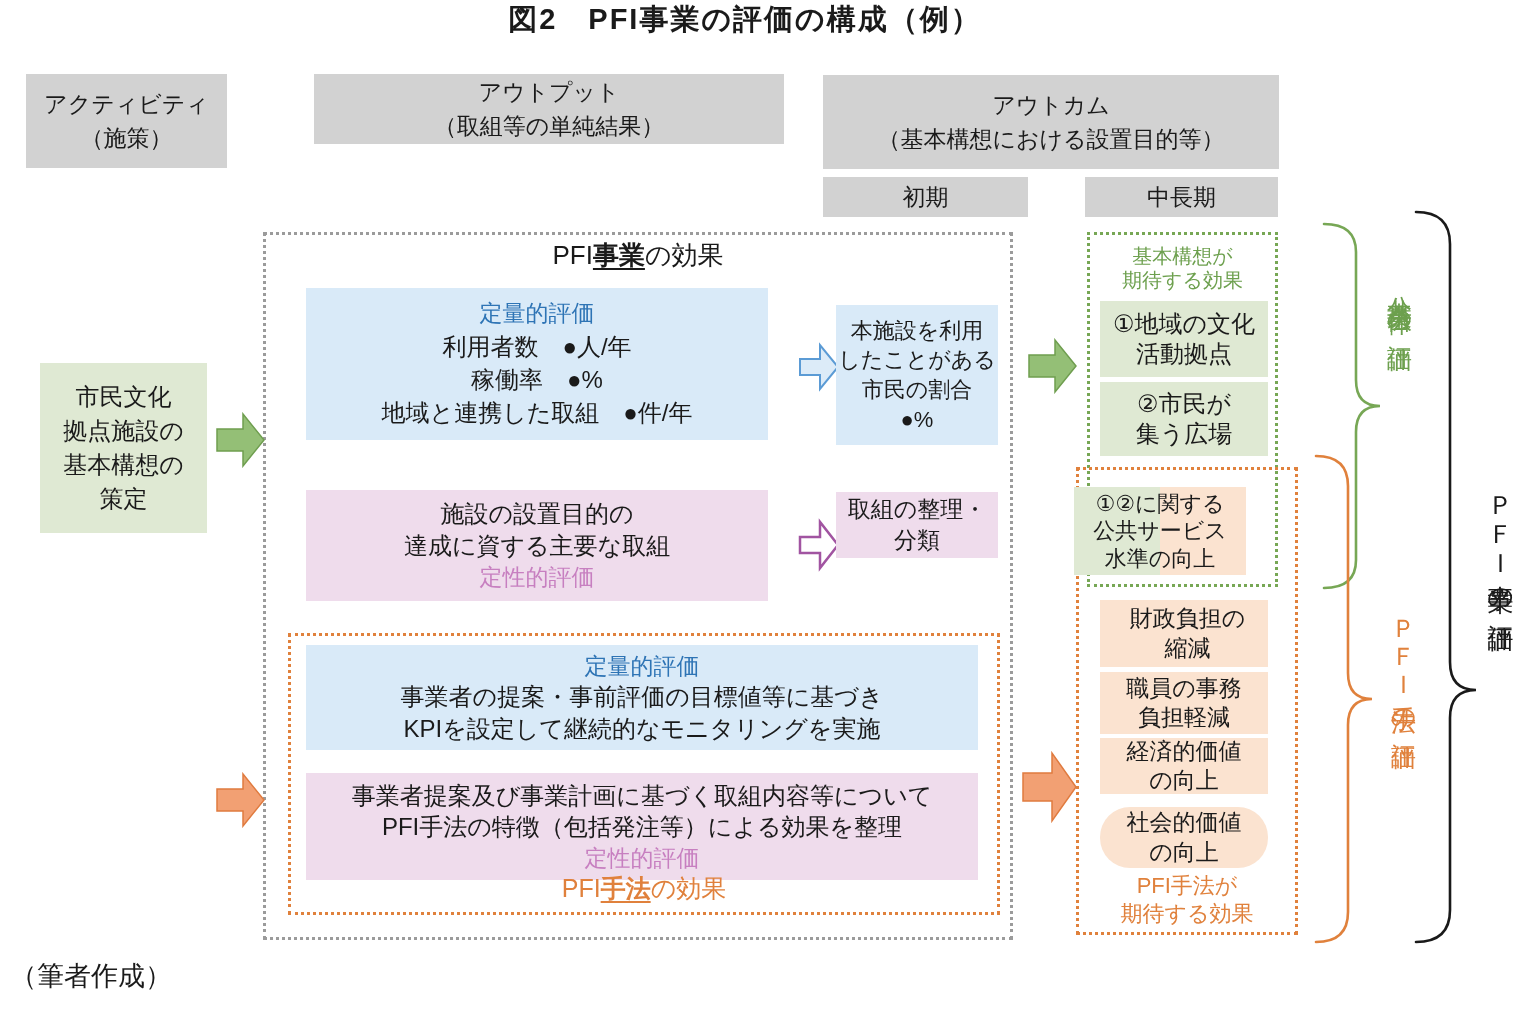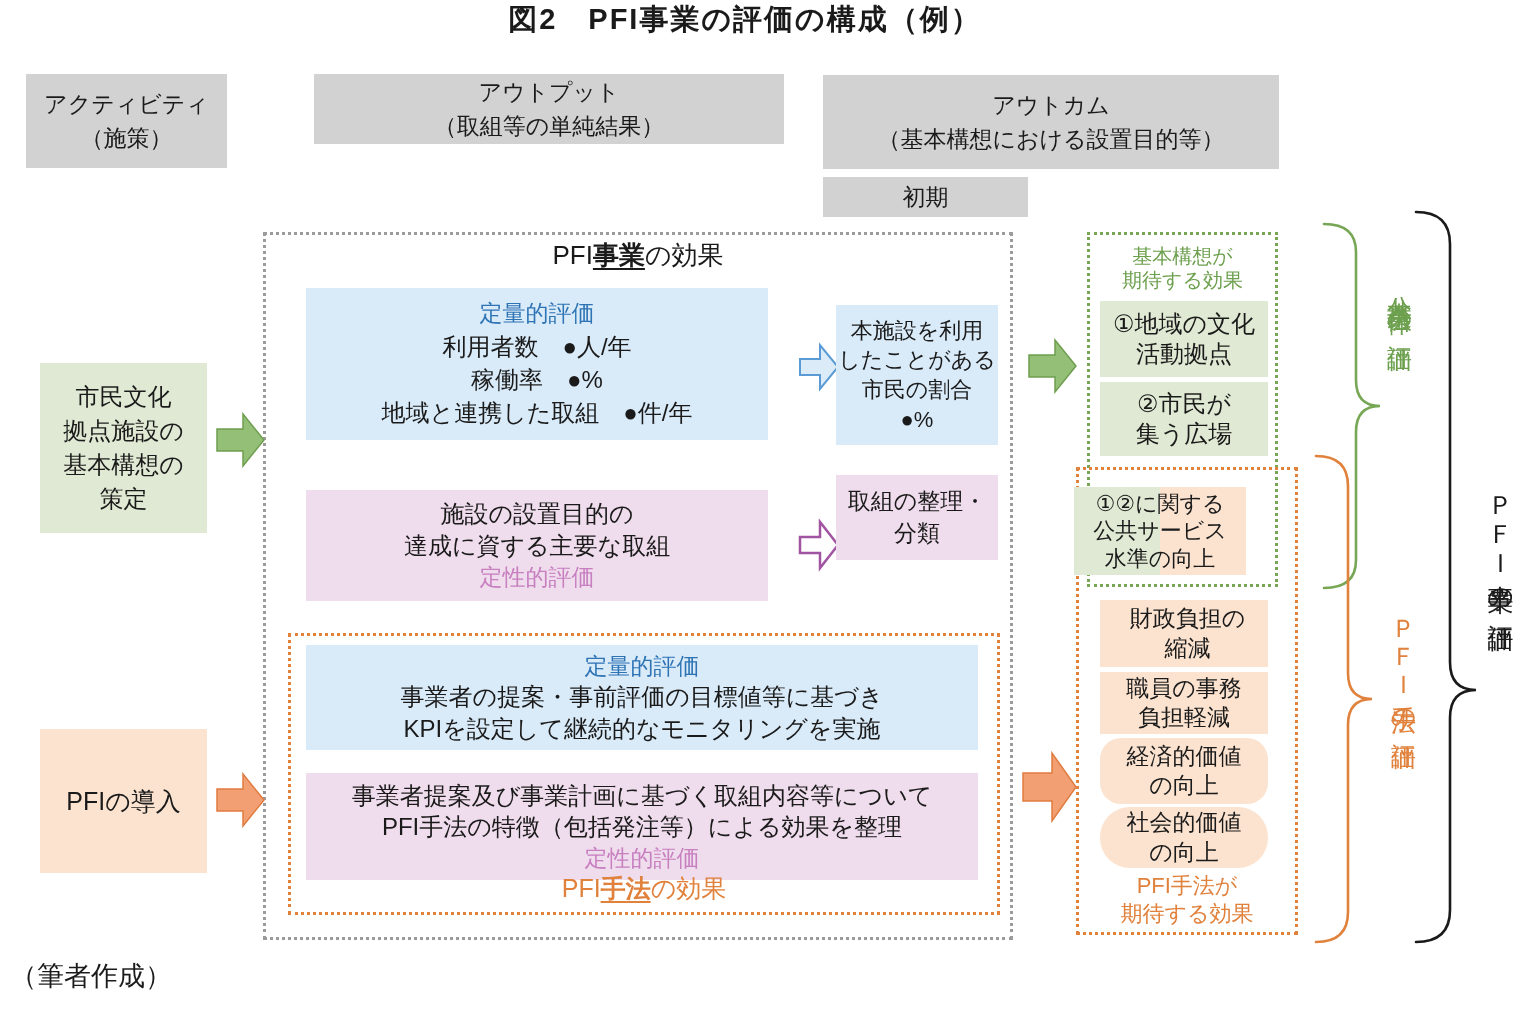--- a/index.html
+++ b/index.html
@@ -23,36 +23,36 @@
   #outer-dotted{left:263px;top:232px;width:750px;height:708px;border:3px dotted var(--gray-dot);}
   #pfi-biz-title{left:263px;top:238px;width:750px;text-align:center;font-size:26px;}
   .emph{font-weight:bold;text-decoration:underline;text-underline-offset:4px;}
   .bluebox{background:var(--blue-fill);}
   .pinkbox{background:var(--pink-fill);}
   .blue-label{color:var(--blue-text);font-size:23px;}
   .pink-label{color:var(--pink-text);font-size:23px;}
   #blue-box-1{left:306px;top:288px;width:462px;height:152px;font-size:24px;line-height:1.38;}
   #blue-box-2{left:836px;top:305px;width:162px;height:140px;font-size:22px;line-height:1.35;}
   #pink-box-1{left:306px;top:490px;width:462px;height:111px;font-size:24px;line-height:1.35;}
-  #pink-box-2{left:836px;top:475px;width:162px;height:85px;font-size:23px;line-height:1.35;}
+  #pink-box-2{left:836px;top:492px;width:162px;height:66px;font-size:23px;line-height:1.35;}
   #inner-orange-dotted{left:288px;top:633px;width:712px;height:282px;border:3px dotted var(--orange-accent);}
   #blue-box-3{left:306px;top:645px;width:672px;height:105px;font-size:24px;line-height:1.32;}
   #pink-box-3{left:306px;top:757px;width:672px;height:107px;font-size:24px;line-height:1.32;margin-top:16px;}
   #pfi-method-title{left:288px;top:872px;width:712px;text-align:center;font-size:25px;color:var(--orange-accent);}
   #green-dotted{left:1087px;top:232px;width:191px;height:355px;border:3px dotted var(--green-accent);}
   #green-col-header{left:1087px;top:244px;width:191px;font-size:20px;line-height:1.2;color:var(--green-text);}
   #green-item-0{left:1100px;top:301px;width:168px;height:76px;background:var(--green-fill);font-size:24px;line-height:1.25;}
   #green-item-1{left:1100px;top:382px;width:168px;height:74px;background:var(--green-fill);font-size:24px;line-height:1.25;}
   #right-orange-dotted{left:1076px;top:467px;width:222px;height:468px;border:3px dotted var(--orange-accent);}
   #shared-box{left:1074px;top:487px;width:172px;height:88px;font-size:22px;line-height:1.25;
     background:linear-gradient(90deg,var(--green-fill) 0 50%,var(--orange-fill) 50% 100%);}
   .orow{left:1100px;width:168px;background:var(--orange-fill);font-size:23px;line-height:1.28;}
   #orange-row-0{top:600px;height:67px;padding-left:7px;}
   #orange-row-1{top:672px;height:62px;}
-  #orange-row-2{top:738px;height:66px;border-radius:21px;}
+  #orange-row-2{top:738px;height:56px;}
   #orange-row-3{top:807px;height:61px;border-radius:30px;}
   #orange-col-footer{left:1076px;top:872px;width:222px;font-size:22px;line-height:1.25;color:var(--orange-accent);}
   .vlabel{writing-mode:vertical-rl;text-orientation:upright;letter-spacing:3px;}
   #label-green{left:1384px;top:276px;font-size:25px;color:var(--green-text);}
   #label-orange{left:1388px;top:602px;font-size:25px;color:var(--orange-accent);}
   #label-black{left:1484px;top:478px;font-size:26px;color:var(--brace-black);}
   #footer{left:10px;top:958px;font-size:27px;font-family:"Liberation Serif","DejaVu Serif",serif;}
   .arrow svg{display:block;width:100%;height:100%;}
   .arrow-green polygon{fill:var(--arrow-green);stroke:var(--arrow-green-edge);stroke-width:1.5;}
   .arrow-orange polygon{fill:var(--arrow-orange);stroke:var(--arrow-orange-edge);stroke-width:1.5;}
@@ -80,26 +80,26 @@
 
   <div id="title" class="abs">図2　PFI事業の評価の構成（例）</div>
 
   <div id="hdr-activity" class="abs hdr center pre">アクティビティ
 （施策）</div>
   <div id="hdr-output" class="abs hdr center pre">アウトプット
 （取組等の単純結果）</div>
   <div id="hdr-outcome" class="abs hdr center pre">アウトカム
 （基本構想における設置目的等）</div>
   <div id="hdr-initial" class="abs hdr center">初期</div>
+  <div id="hdr-midlong" class="abs hdr center">中長期</div>
 
   <div id="left-green" class="abs center pre">市民文化
 拠点施設の
 基本構想の
 策定</div>
-  <div id="left-orange" class="abs center">PFIの導入</div>
 
   <div id="outer-dotted" class="abs"></div>
   <div id="pfi-biz-title" class="abs"><span>PFI</span><span class="emph">事業</span><span>の効果</span></div>
 
   <div id="blue-box-1" class="abs bluebox center">
     <div class="blue-label">定量的評価</div>
     <div class="pre">利用者数　●人/年
 稼働率　●%
 地域と連携した取組　●件/年</div>
   </div>

